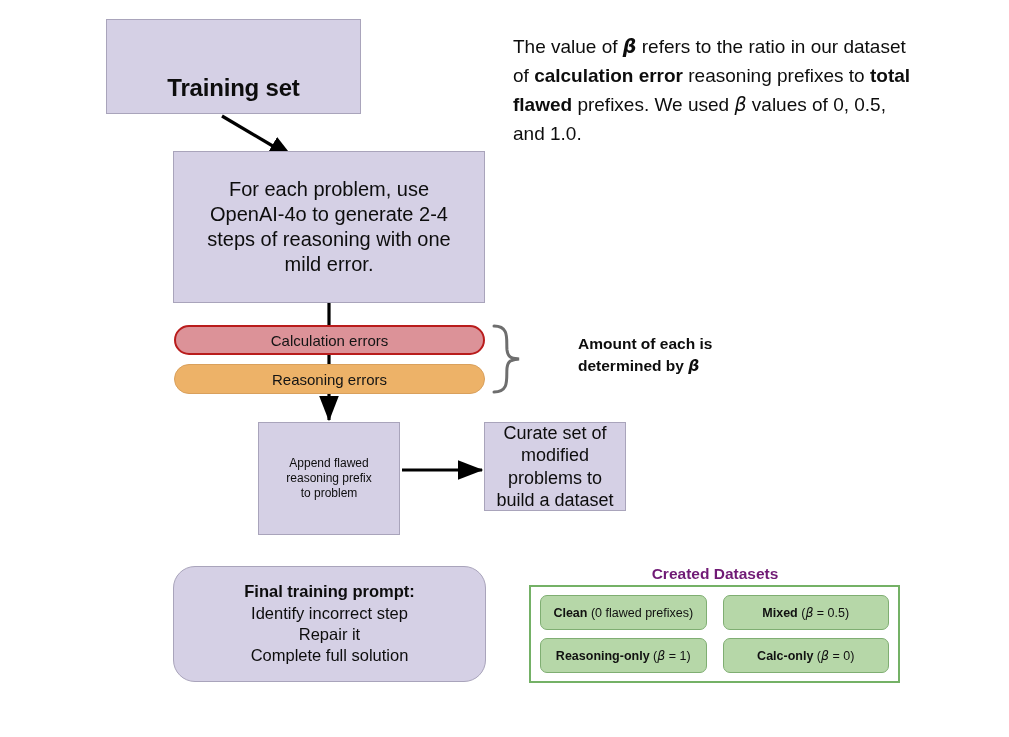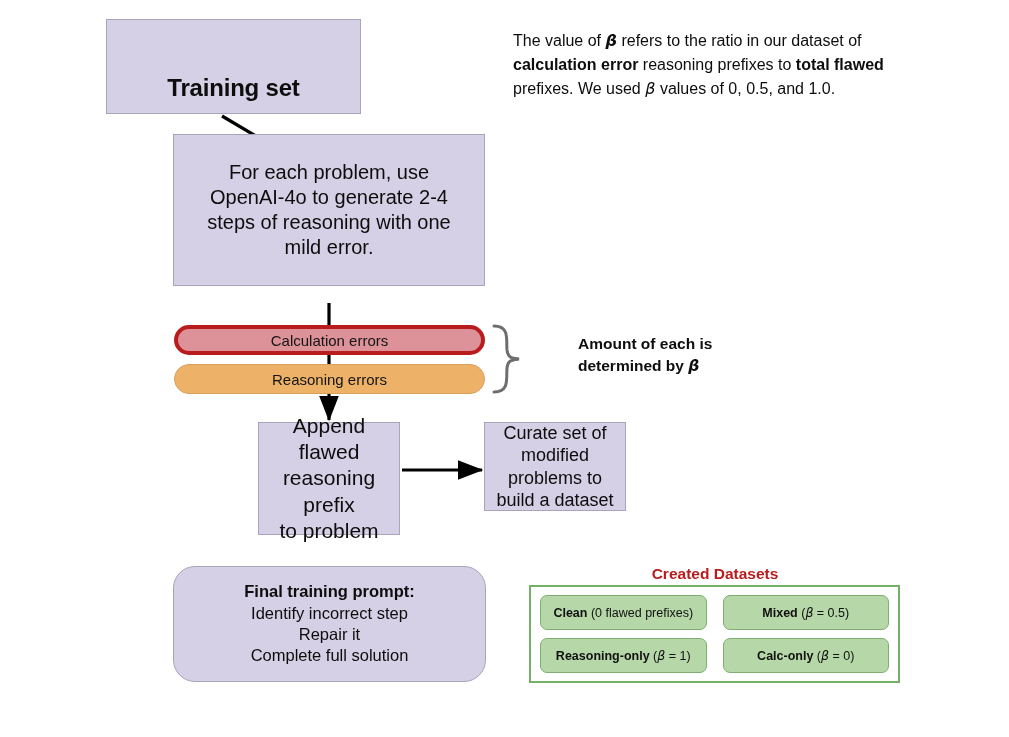--- a/index.html
+++ b/index.html
@@ -52,21 +52,21 @@
     margin-top: 42px;
   }
   #training-set-box .ts-sub {
     font-size: 23px;
     margin-top: 2px;
   }
 
   
   #generate-box {
     left: 173px;
-    top: 134px;
+    top: 151px;
     width: 312px;
     height: 152px;
     font-size: 20px;
     padding: 0 10px;
   }
   #generate-box .line { display: block; }
 
   
   .pill {
     position: absolute;
@@ -78,21 +78,21 @@
     display: flex;
     align-items: center;
     justify-content: center;
     font-size: 15px;
     color: #141414;
     z-index: 3;
   }
   #pill-calculation {
     top: 325px;
     background: #dc9298;
-    border: 4px solid #b91c1c;
+    border: 2px solid #b91c1c;
   }
   #pill-reasoning {
     top: 364px;
     background: #edb268;
     border: 1px solid #d9a05c;
   }
 
   
   #brace-note {
     position: absolute;
@@ -110,21 +110,21 @@
     font-style: italic;
     font-weight: bold;
   }
 
   
   #append-box {
     left: 258px;
     top: 422px;
     width: 142px;
     height: 113px;
-    font-size: 21px;
+    font-size: 12px;
     padding: 0 14px;
   }
   #curate-box {
     left: 484px;
     top: 422px;
     width: 142px;
     height: 89px;
     font-size: 18px;
     padding: 0 6px;
   }
@@ -143,21 +143,21 @@
   #final-prompt-box .fp-title {
     font-weight: bold;
   }
 
   
   #explanation {
     position: absolute;
     left: 513px;
     top: 13px;
     width: 400px;
-    font-size: 16px;
+    font-size: 19px;
     line-height: 1.5;
     color: #0d0d0d;
   }
   #explanation b { font-weight: bold; }
   #explanation .beta {
     font-family: "DejaVu Sans", sans-serif;
     font-style: italic;
   }
   #explanation .beta-bold {
     font-family: "DejaVu Sans", sans-serif;
@@ -167,21 +167,21 @@
 
   
   #datasets-title {
     position: absolute;
     left: 530px;
     top: 565px;
     width: 370px;
     text-align: center;
     font-size: 15.5px;
     font-weight: bold;
-    color: #b91c1c;
+    color: #701a75;
   }
   #datasets-panel {
     position: absolute;
     left: 529px;
     top: 585px;
     width: 371px;
     height: 98px;
     border: 2px solid #74b166;
     background: #ffffff;
     box-sizing: border-box;

